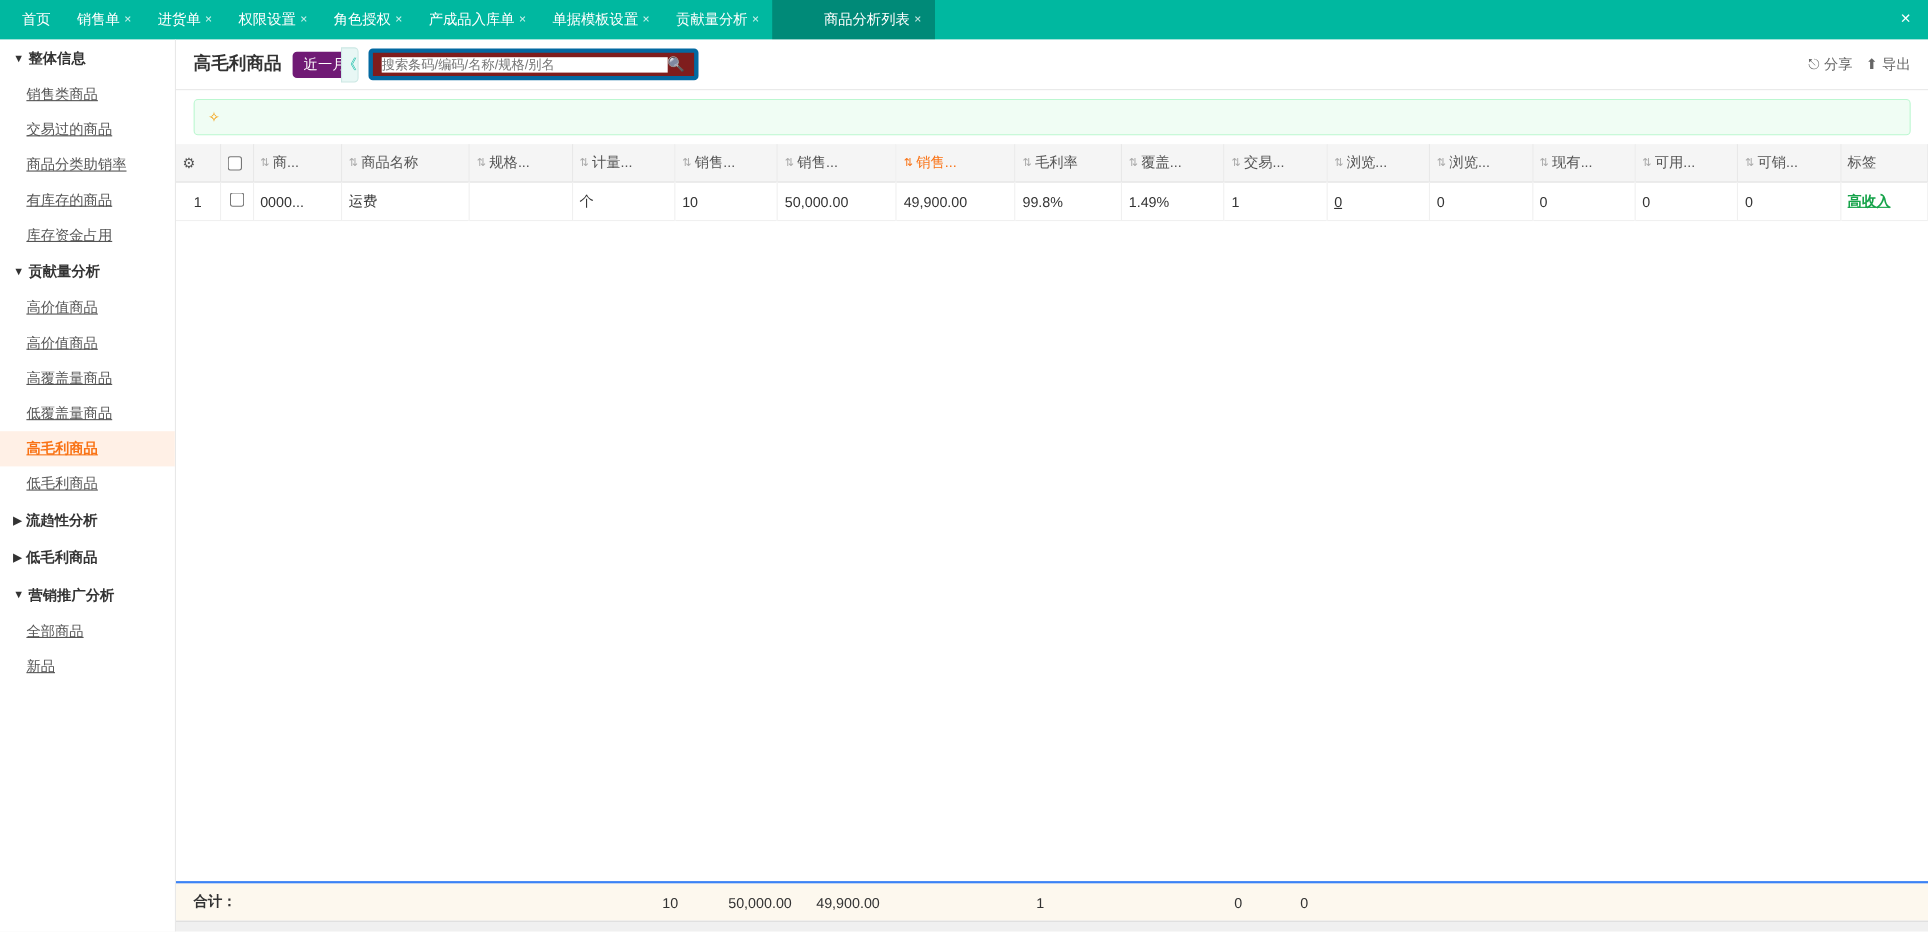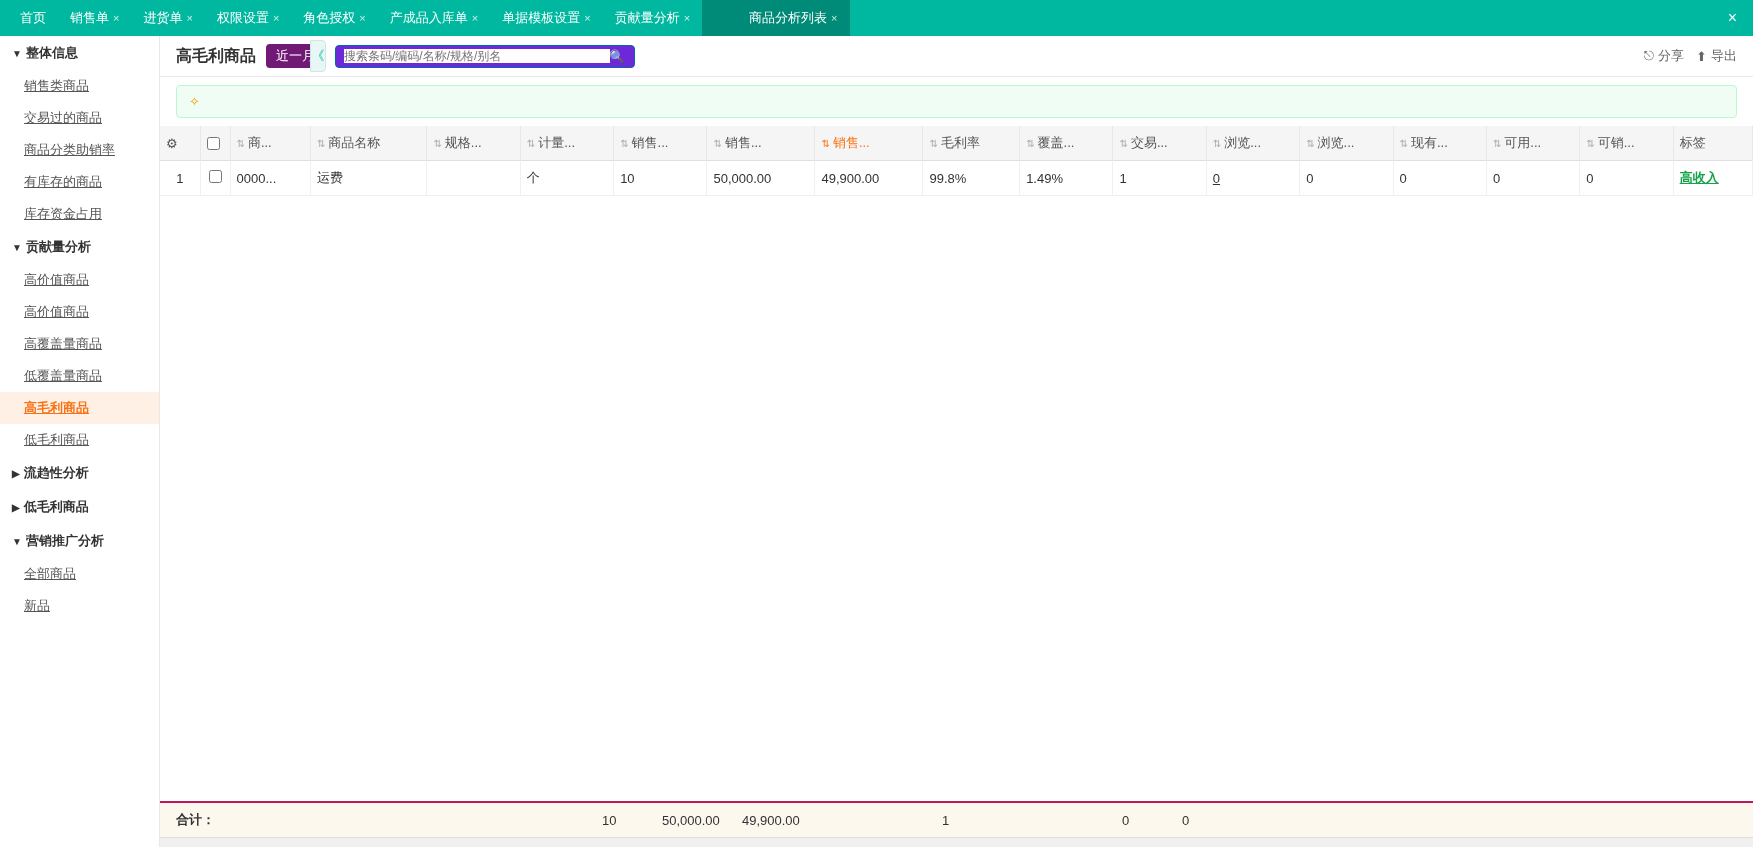--- a/index.html
+++ b/index.html
@@ -105,24 +105,24 @@
       color: #fff;
       border: none;
       border-radius: 4px;
       padding: 3px 10px;
       cursor: pointer;
       font-size: 12px;
     }
     .search-box {
       display: flex;
       align-items: center;
-      border: 1px solid #0369a1;
+      border: 4px solid #0369a1;
       border-radius: 4px;
       padding: 3px 8px;
-      background: #6d28d9;
+      background: #7f1d1d;
       flex: 1;
       max-width: 300px;
     }
     .search-box input {
       border: none;
       outline: none;
       font-size: 12px;
       width: 100%;
       color: #999;
     }
@@ -219,21 +219,21 @@
       border-right: 1px solid #f0f0f0;
       white-space: nowrap;
     }
     .tag-high { color: #16a34a; font-weight: 600; text-decoration: underline; }
     .underline-link { text-decoration: underline; cursor: pointer; color: #333; }
 
     
     .footer-bar {
       display: flex;
       align-items: center;
-      border-top: 2px solid #be185d;
+      border-top: 2px solid #3b82f6;
       background: #fdf8ee;
       padding: 6px 16px;
       font-size: 12px;
       gap: 0;
       min-height: 36px;
     }
     .footer-bar .footer-label {
       color: #333;
       font-weight: 600;
       min-width: 60px;

